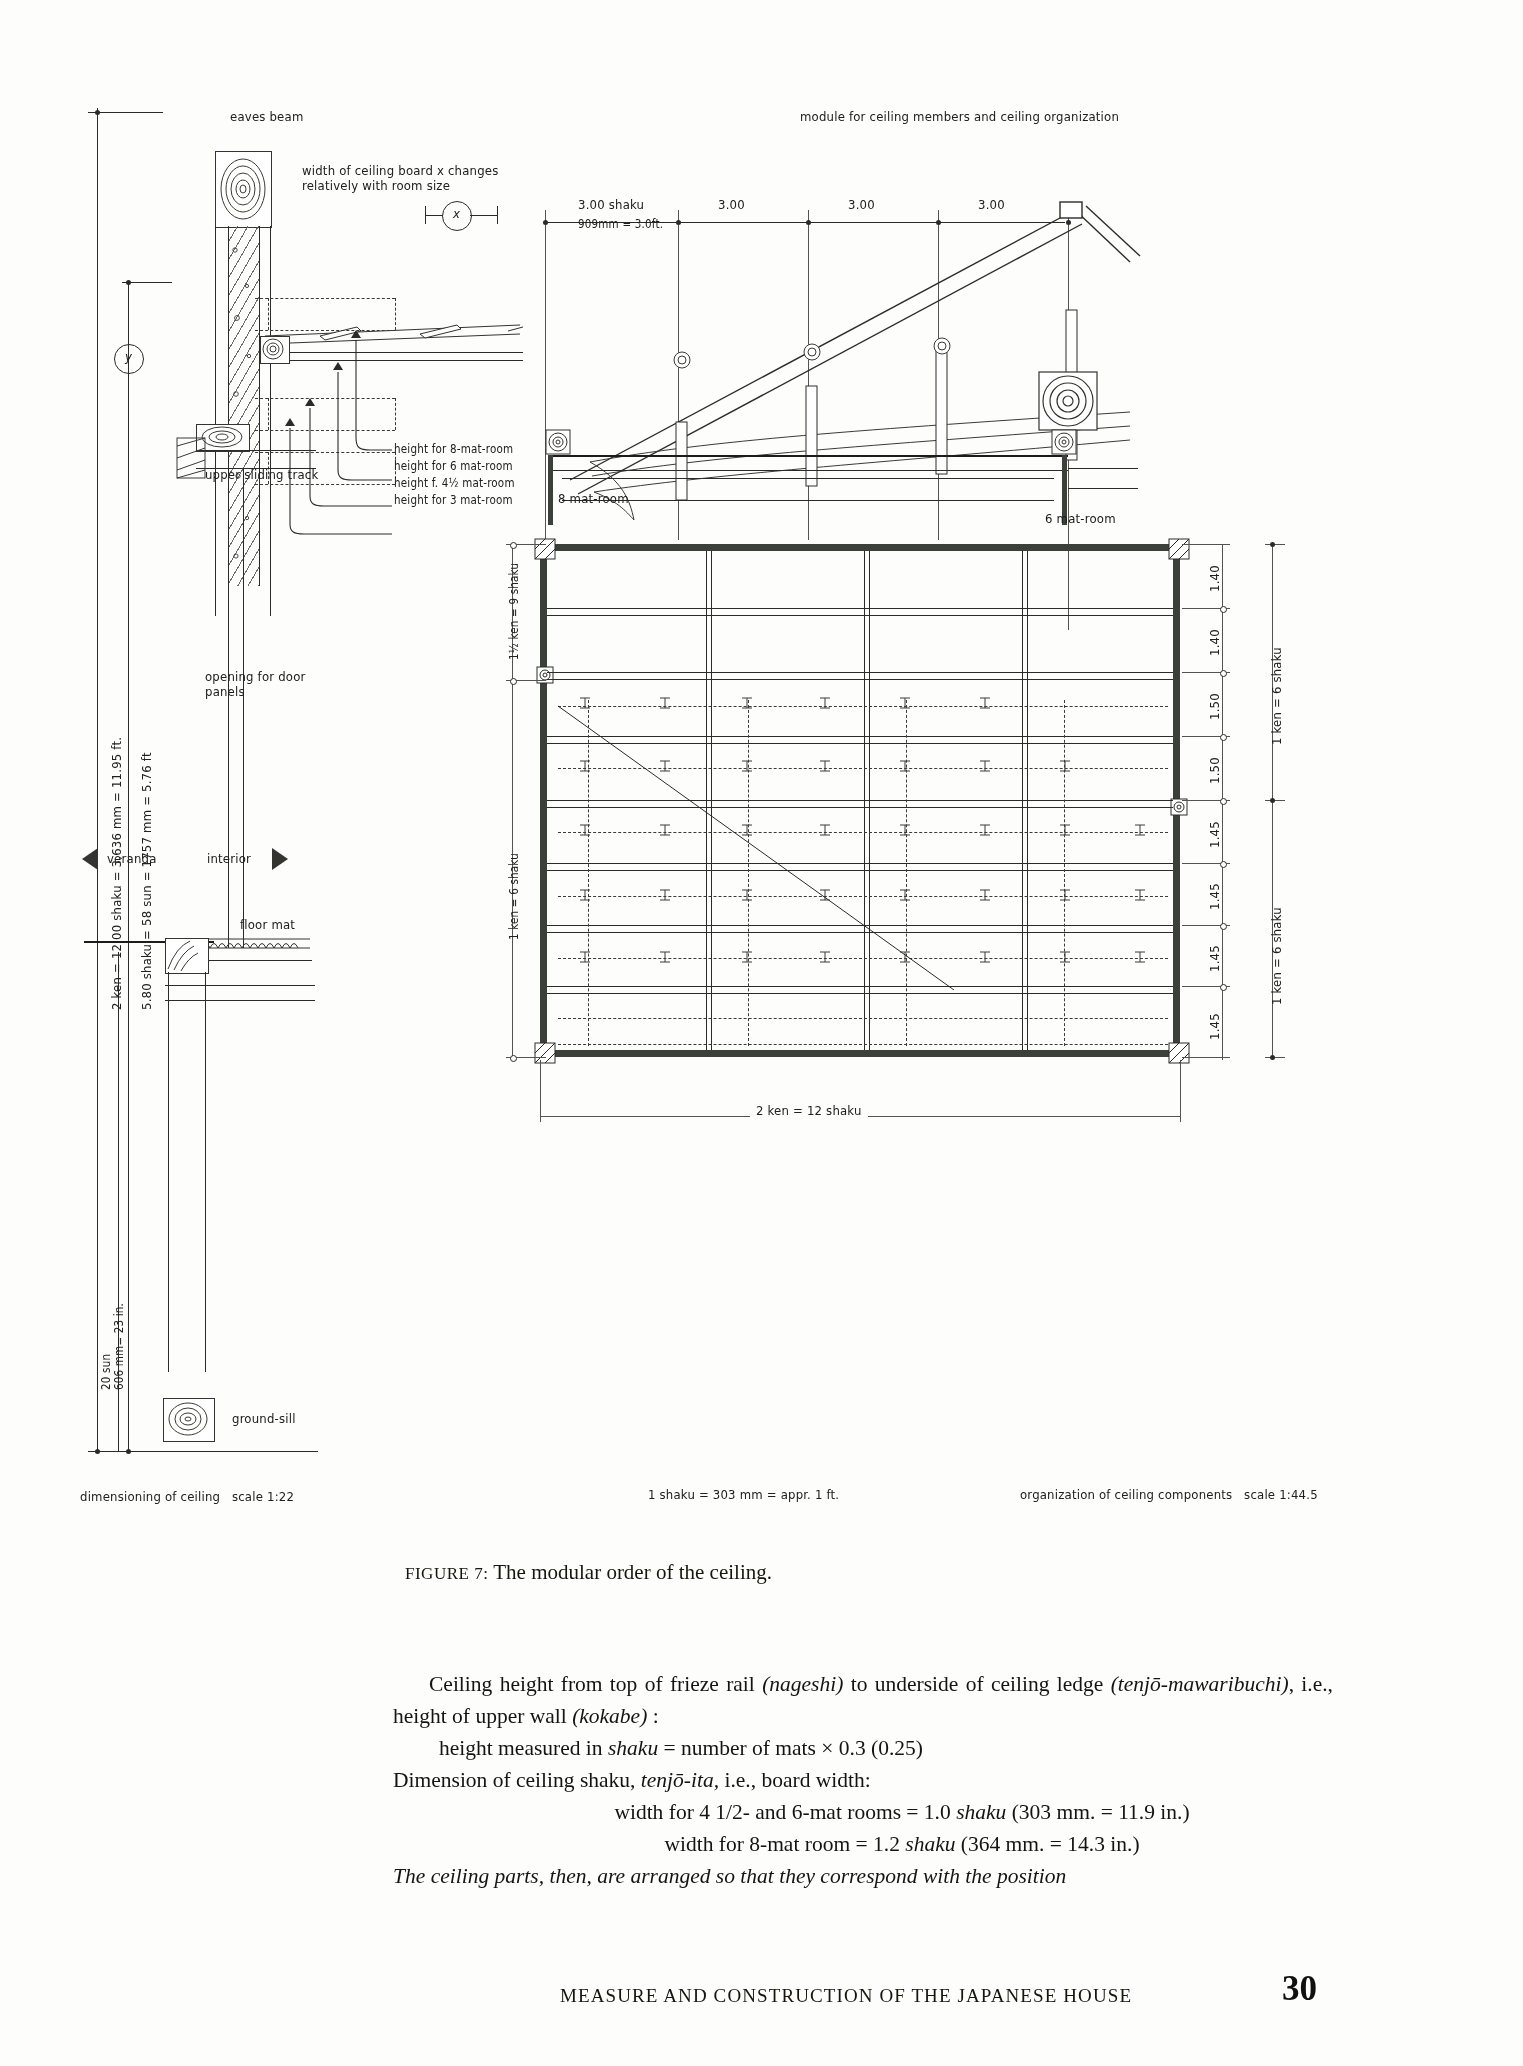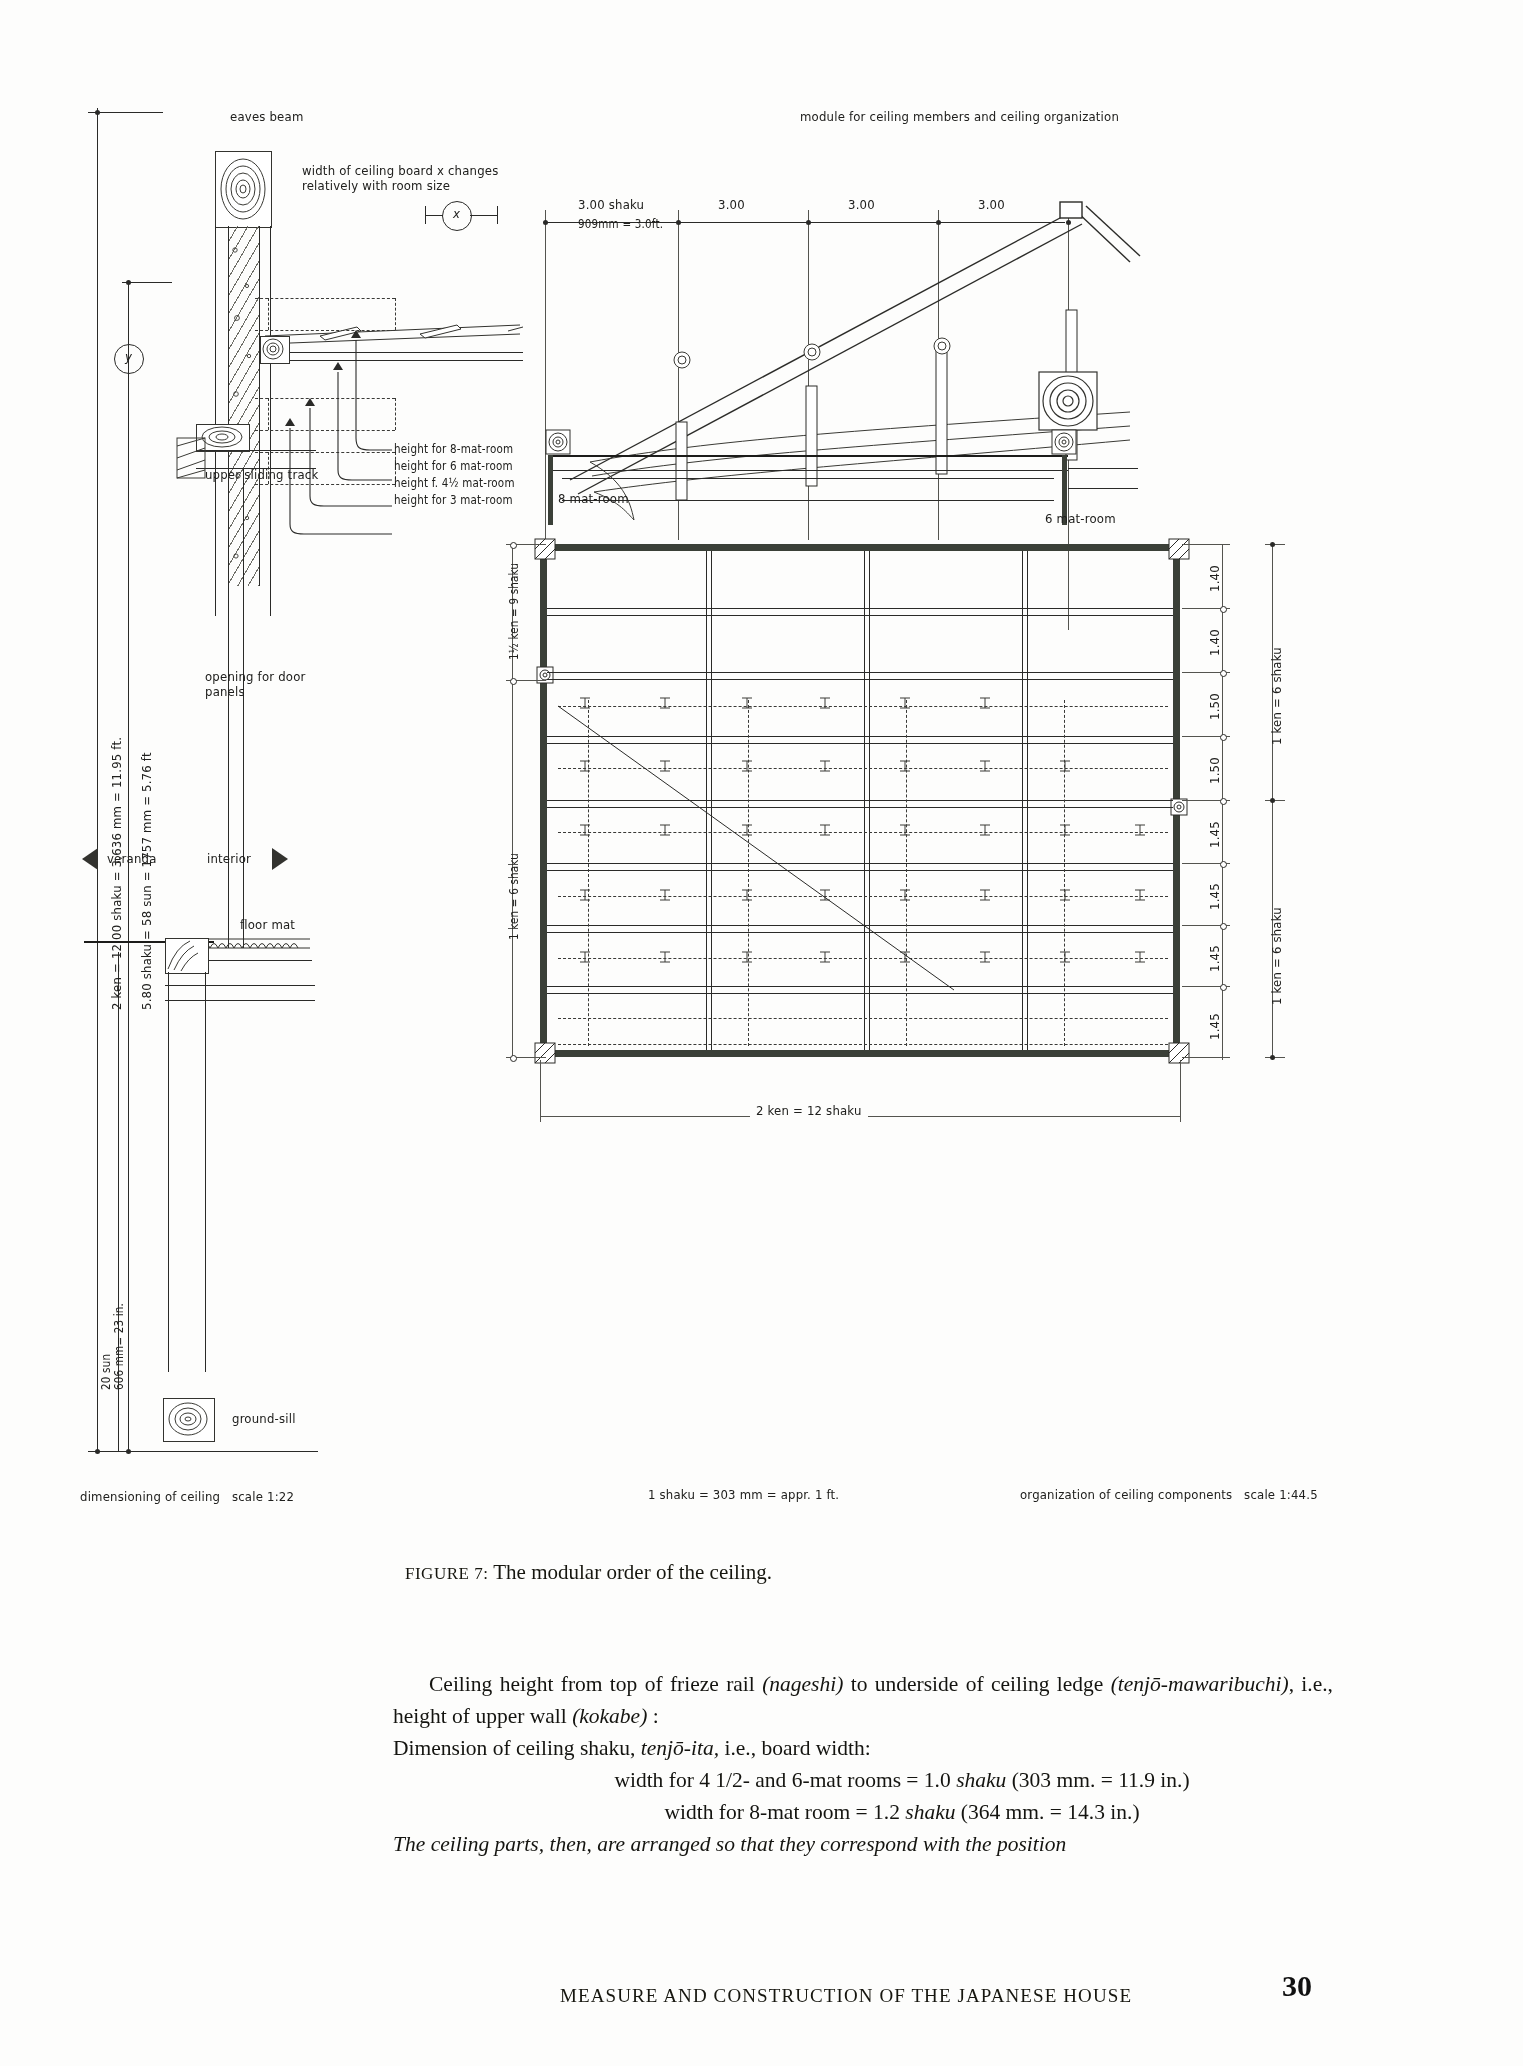--- a/index.html
+++ b/index.html
@@ -31,21 +31,21 @@
 
   
   .figcap{position:absolute;font-family:"Liberation Serif",serif;font-size:21px;color:#16160f;}
   .figcap .sc{font-size:17px;letter-spacing:.5px;}
   .body{position:absolute;font-family:"Liberation Serif",serif;font-size:21.5px;line-height:32px;color:#141410;}
   .body .ital{font-style:italic;}
   .ind1{display:block;text-indent:36px;}
   .ind2{display:block;padding-left:46px;}
   .ind3{display:block;padding-left:78px;text-align:center;}
   .footer{position:absolute;font-family:"Liberation Serif",serif;font-size:19px;letter-spacing:1.1px;color:#16160f;}
-  .pageno{position:absolute;font-family:"Liberation Serif",serif;font-weight:bold;font-size:30px;color:#111;}
+  .pageno{position:absolute;font-family:"Liberation Serif",serif;font-weight:bold;font-size:35px;color:#111;}
 
   .arrowL,.arrowR{position:absolute;width:0;height:0;}
   .arrowL{border-top:11px solid transparent;border-bottom:11px solid transparent;border-right:16px solid #33332f;}
   .arrowR{border-top:11px solid transparent;border-bottom:11px solid transparent;border-left:16px solid #33332f;}
   .up-arrow{position:absolute;width:0;height:0;border-left:5px solid transparent;border-right:5px solid transparent;border-bottom:8px solid #2a2a28;}
   svg{position:absolute;overflow:visible;}
 </style>
 </head>
 <body>
 
@@ -532,20 +532,23 @@
 
   <div class="figcap" style="left:405px;top:1560px;">
     <span class="sc">FIGURE 7:</span>
     <span>The modular order of the ceiling.</span>
   </div>
 
   <div class="body" style="left:393px;top:1668px;width:940px;">
     <span class="ind1" style="text-align:justify;">
       <span>Ceiling height from top of frieze rail </span><span class="ital">(nageshi)</span><span> to underside of ceiling ledge </span><span class="ital">(tenjō-mawaribuchi)</span><span>, i.e., height of upper wall </span><span class="ital">(kokabe)</span><span> :</span>
     </span>
+    <span class="ind2">
+      <span>height measured in </span><span class="ital">shaku</span><span> = number of mats × 0.3 (0.25)</span>
+    </span>
     <span class="ind1" style="text-indent:0;">
       <span>Dimension of ceiling shaku, </span><span class="ital">tenjō-ita,</span><span> i.e., board width:</span>
     </span>
     <span class="ind3">
       <span>width for 4 1/2- and 6-mat rooms = 1.0 </span><span class="ital">shaku</span><span> (303 mm. = 11.9 in.)</span>
     </span>
     <span class="ind3">
       <span>width for 8-mat room = 1.2 </span><span class="ital">shaku</span><span> (364 mm. = 14.3 in.)</span>
     </span>
     <span class="ind1" style="text-indent:0;font-style:italic;">The ceiling parts, then, are arranged so that they correspond with the position</span>

